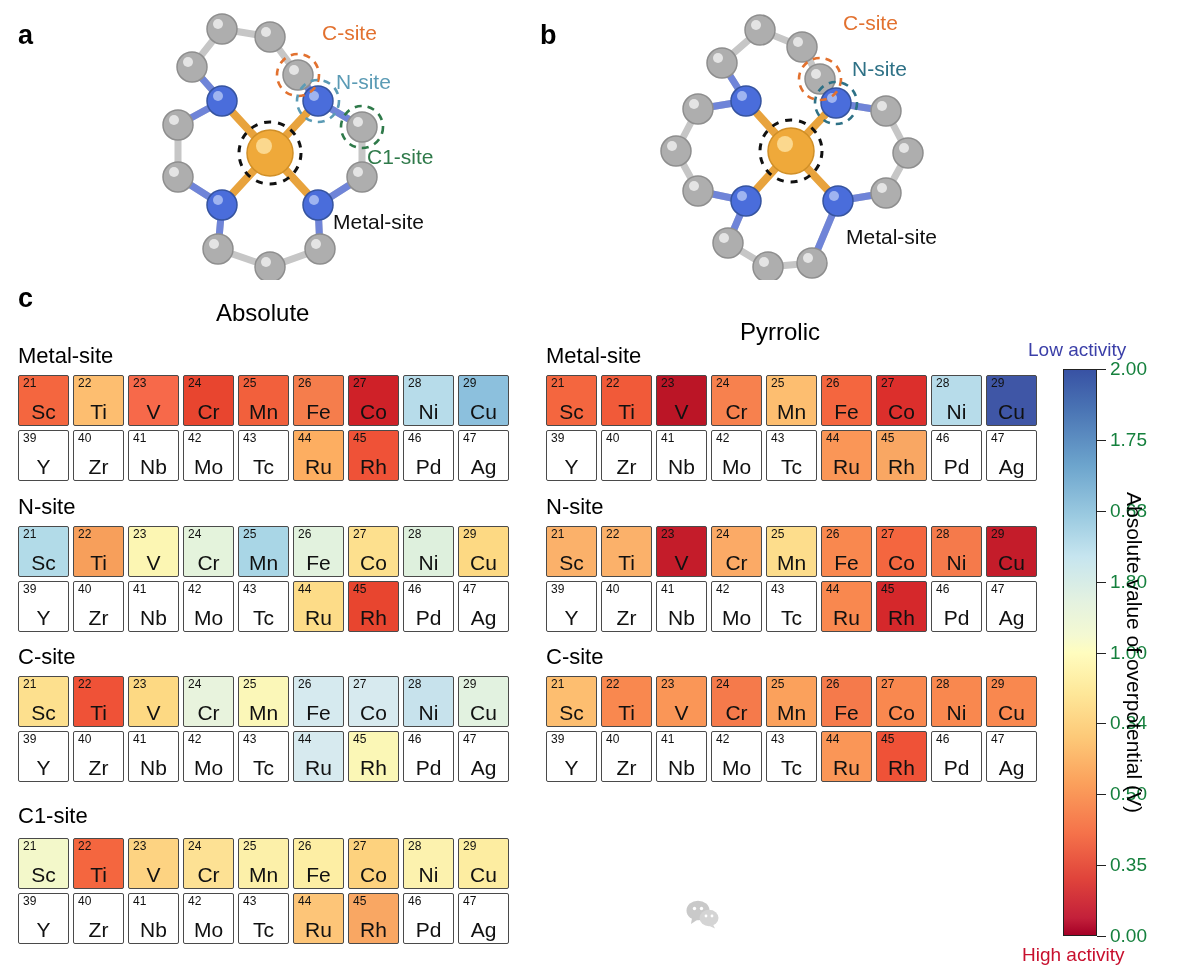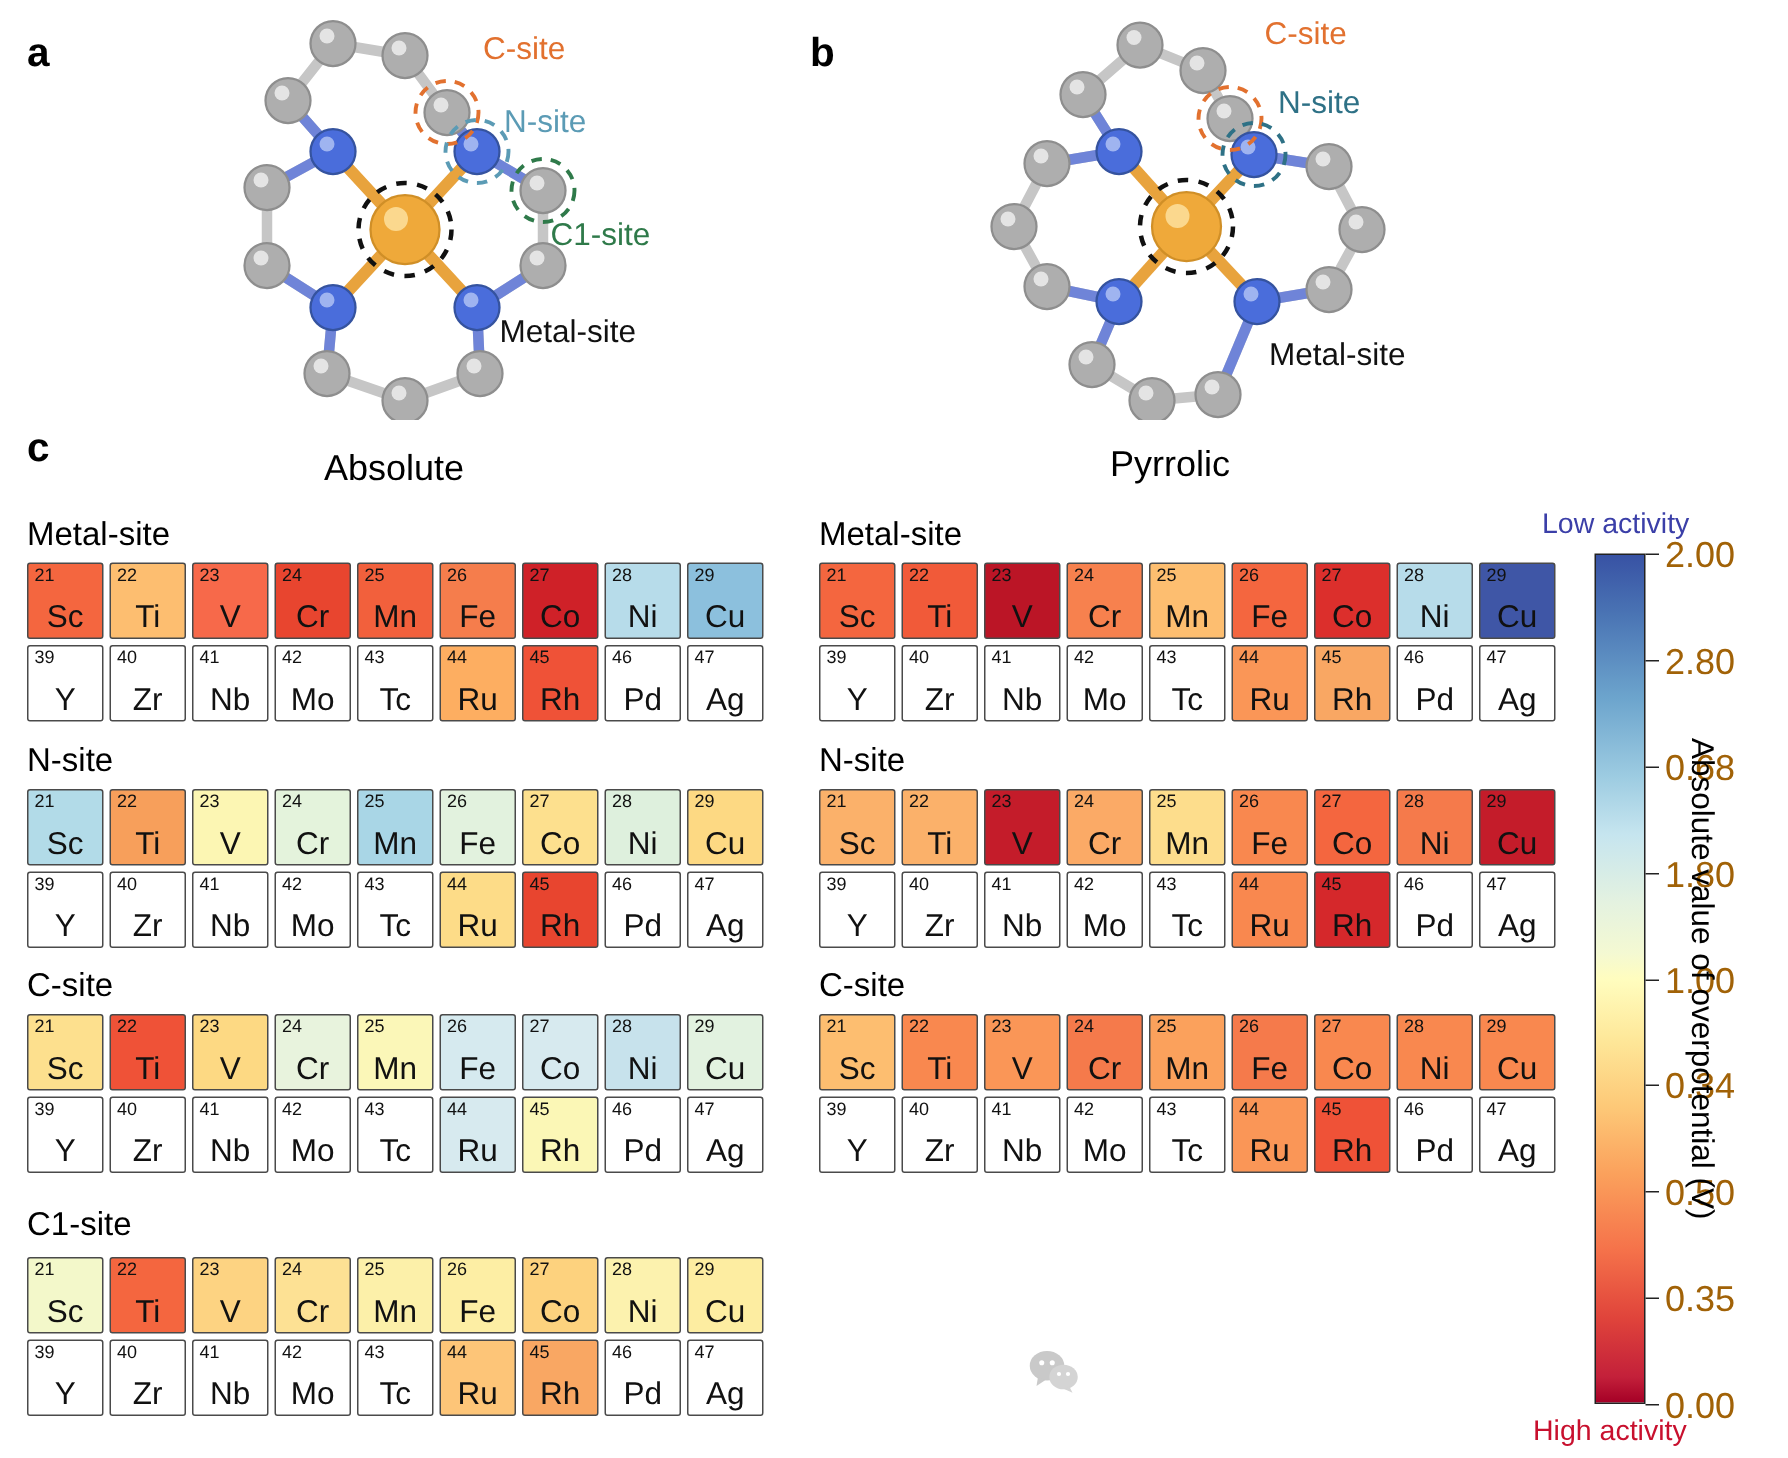--- a/index.html
+++ b/index.html
@@ -39,21 +39,21 @@
       #f4f9d2 47%,
       #fffdbf 50%,
       #fee89a 57%,
       #fdc978 65%,
       #fba15c 73%,
       #f5724a 82%,
       #e0443b 90%,
       #c3203a 97%,
       #a50026 100%);}
   .cb-tick{position:absolute;left:1097px;width:9px;height:0;border-top:1.6px solid #222;}
-  .cb-tlabel{position:absolute;left:1110px;font-size:24px;line-height:1;color:#a16207;}
+  .cb-tlabel{position:absolute;left:1110px;font-size:19px;line-height:1;color:#15803d;}
   #cb-axis-title{position:absolute;left:1151px;top:369px;width:567px;height:34px;
      transform-origin:0 0;transform:rotate(90deg) translateX(0);
      font-size:21px;line-height:34px;text-align:center;white-space:nowrap;}
   #low-activity{position:absolute;left:1028px;top:340px;font-size:19px;line-height:1;
      color:#3b3fa8;white-space:nowrap;}
   #high-activity{position:absolute;left:1022px;top:945px;font-size:19px;line-height:1;
      color:#c8102e;white-space:nowrap;}
 
   
   #watermark{position:absolute;left:686px;top:900px;display:flex;align-items:center;
@@ -239,21 +239,21 @@
     <circle cx="141" cy="146" r="31" fill="none" stroke="#111" stroke-width="3" stroke-dasharray="7 7"></circle>
     <circle cx="170" cy="74" r="21" fill="none" stroke="#e2712f" stroke-width="2.6" stroke-dasharray="7 6"></circle>
     <circle cx="186" cy="98" r="21" fill="none" stroke="#2e7186" stroke-width="2.6" stroke-dasharray="7 6"></circle>
   </svg>
 </div>
 <div class="site-lbl" style="left:843px;top:12px;color:#e2712f;">C-site</div>
 <div class="site-lbl" style="left:852px;top:58px;color:#2e7186;">N-site</div>
 <div class="site-lbl" style="left:846px;top:226px;color:#111;">Metal-site</div>
 
 <div class="col-title" style="left:216px;top:301px;">Absolute</div>
-<div class="col-title" style="left:740px;top:298px;text-align:right;">Pyrrolic</div>
+<div class="col-title" style="left:740px;top:320px;text-align:right;">Pyrrolic</div>
 
 <div class="site-title" style="left:18px;top:345px;">Metal-site</div>
 <div class="site-title" style="left:18px;top:496px;">N-site</div>
 <div class="site-title" style="left:18px;top:646px;">C-site</div>
 <div class="site-title" style="left:18px;top:805px;">C1-site</div>
 
 <div class="site-title" style="left:546px;top:345px;">Metal-site</div>
 <div class="site-title" style="left:546px;top:496px;">N-site</div>
 <div class="site-title" style="left:546px;top:646px;">C-site</div>
 
@@ -805,21 +805,21 @@
   </div>
 
 <div id="low-activity">Low activity</div>
 <div id="colorbar-wrap">
   <div id="colorbar-grad"></div>
 </div>
 <div id="cb-ticks">
     <div class="cb-tick" style="top: 369px;"></div>
     <div class="cb-tlabel" style="top: 359px;">2.00</div>
     <div class="cb-tick" style="top: 439.875px;"></div>
-    <div class="cb-tlabel" style="top: 429.875px;">2.80</div>
+    <div class="cb-tlabel" style="top: 429.875px;">1.75</div>
     <div class="cb-tick" style="top: 510.75px;"></div>
     <div class="cb-tlabel" style="top: 500.75px;">0.68</div>
     <div class="cb-tick" style="top: 581.625px;"></div>
     <div class="cb-tlabel" style="top: 571.625px;">1.80</div>
     <div class="cb-tick" style="top: 652.5px;"></div>
     <div class="cb-tlabel" style="top: 642.5px;">1.00</div>
     <div class="cb-tick" style="top: 723.375px;"></div>
     <div class="cb-tlabel" style="top: 713.375px;">0.34</div>
     <div class="cb-tick" style="top: 794.25px;"></div>
     <div class="cb-tlabel" style="top: 784.25px;">0.50</div>

